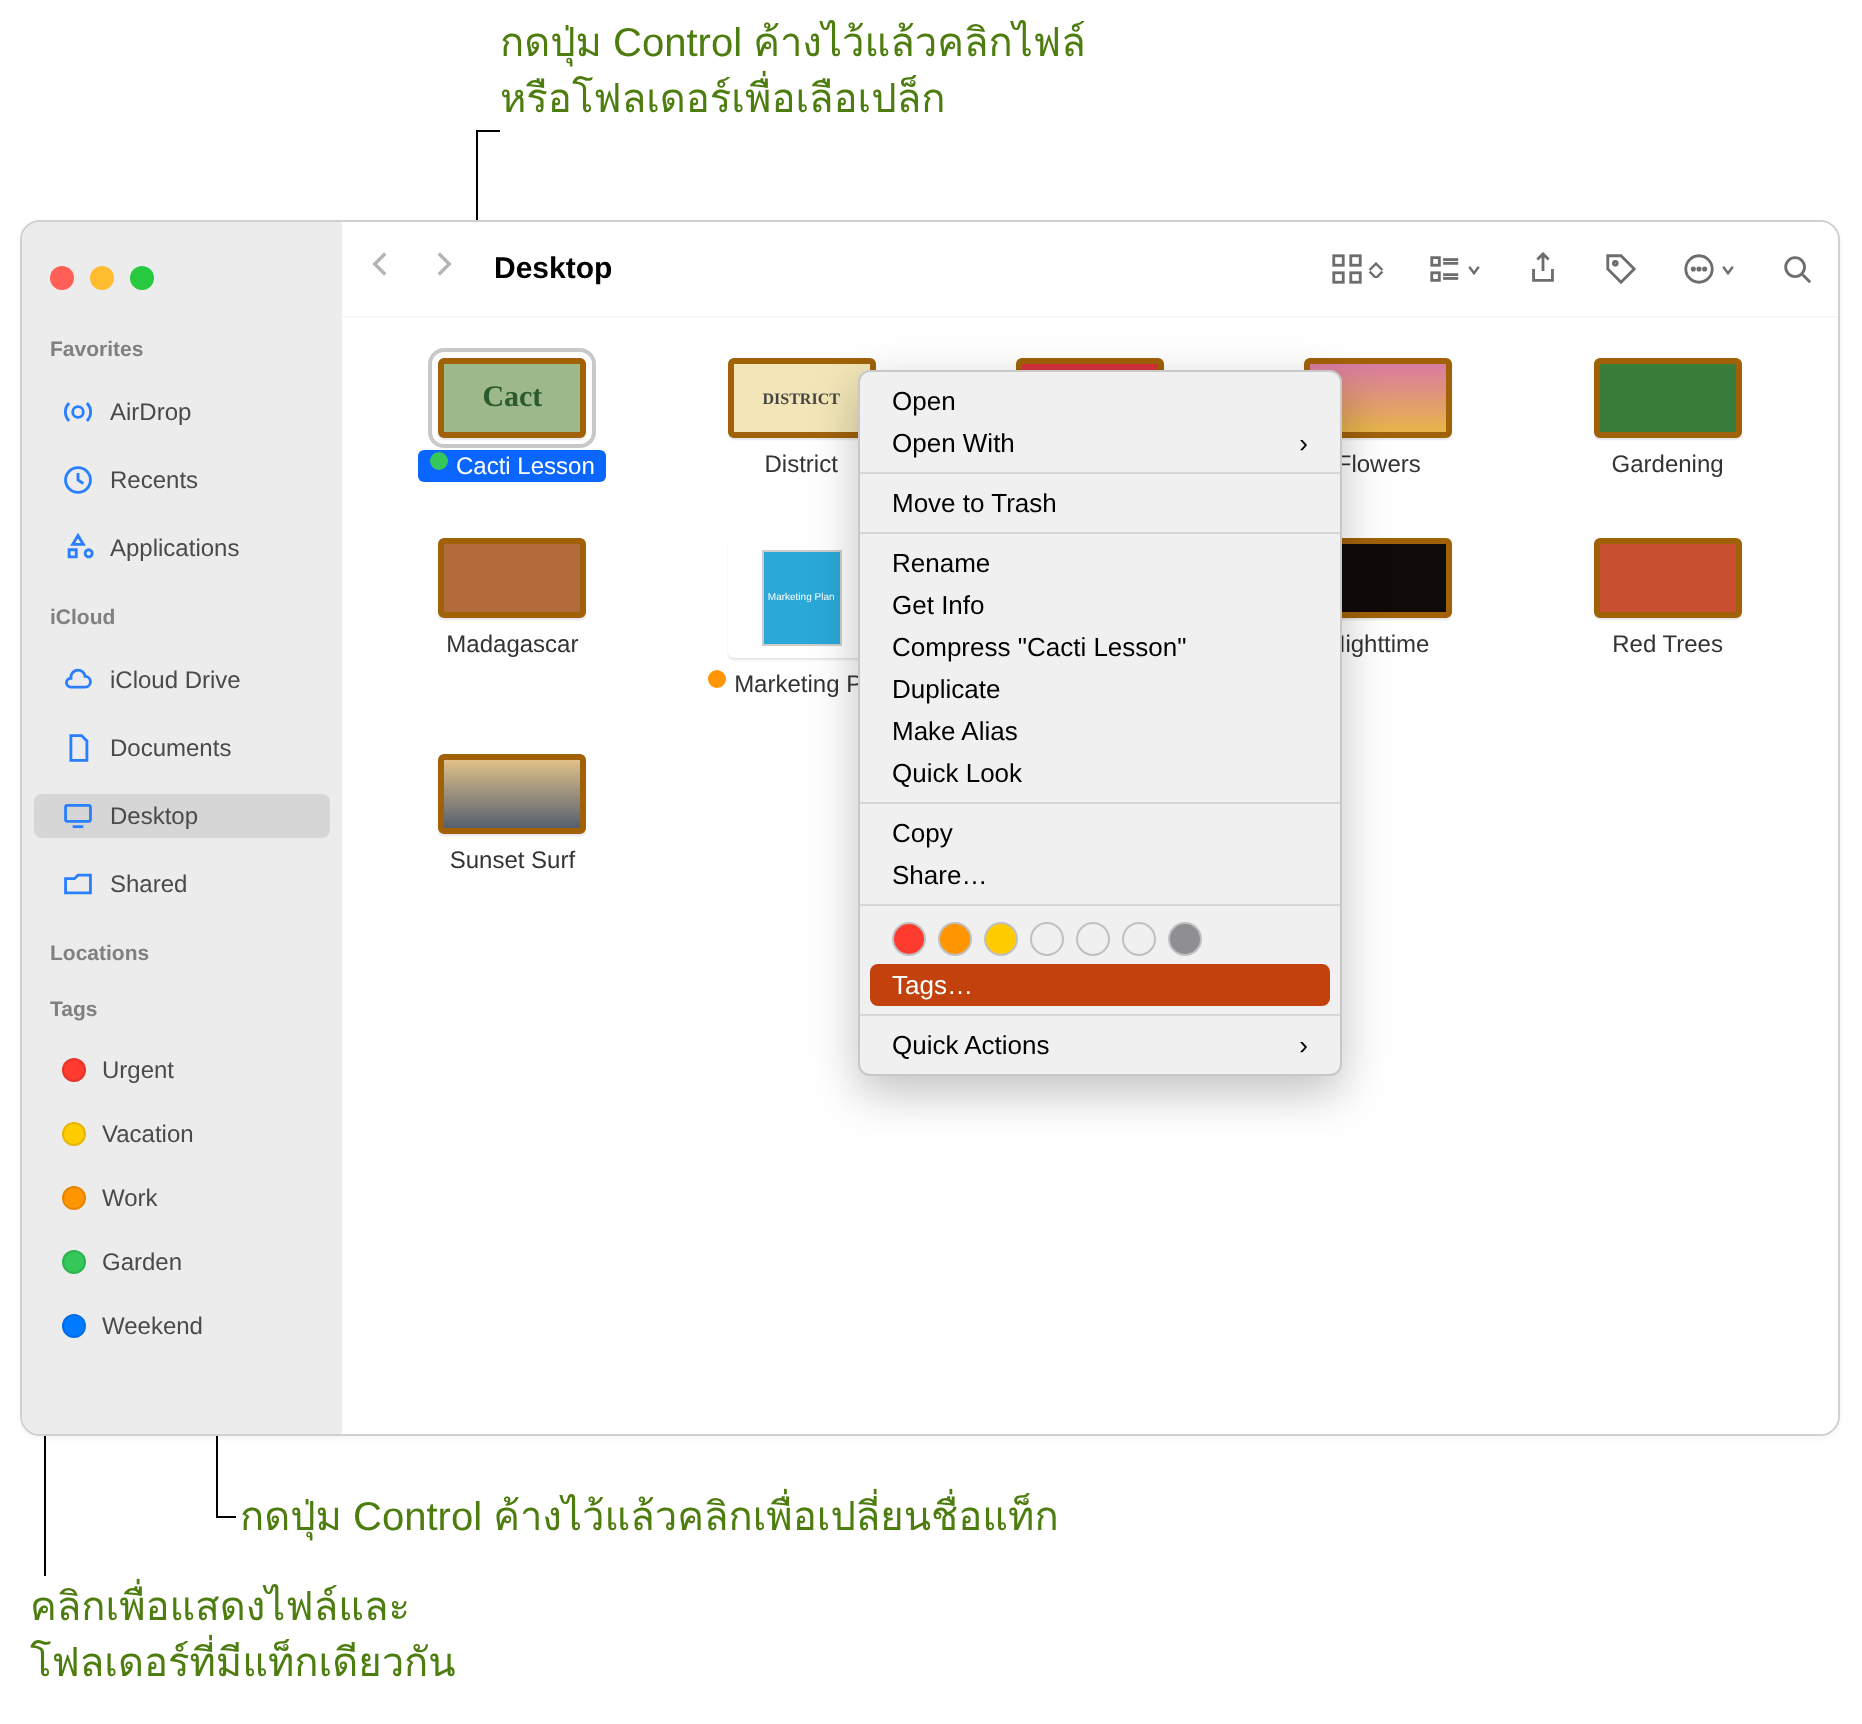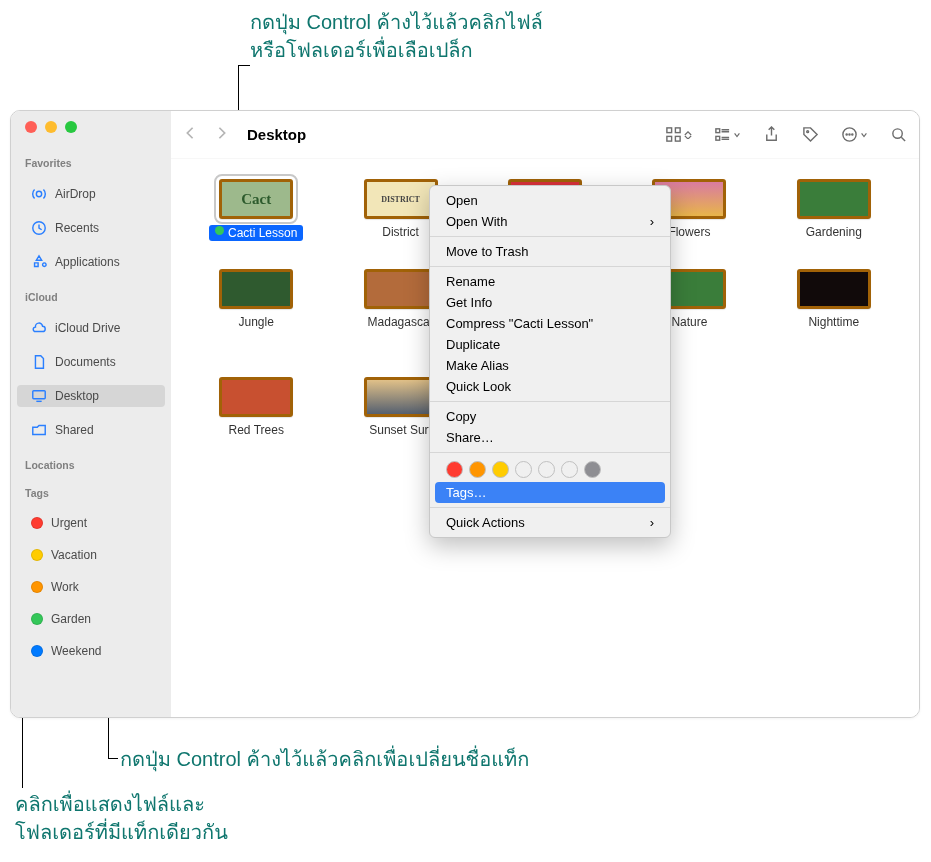--- a/index.html
+++ b/index.html
@@ -1,27 +1,27 @@
 <!DOCTYPE html>
 <html><head>
 <meta charset="utf-8">
 <style>
   * { margin: 0; padding: 0; box-sizing: border-box; font-family: -apple-system, "Helvetica Neue", Arial, sans-serif; }
   body { background: #fff; width: 931px; height: 862px; position: relative; }
 
-  .callout { position: absolute; font-size: 20px; color: #0f766e; line-height: 1.4; }
+  .callout { position: absolute; font-size: 20px; color: #4d7c0f; line-height: 1.4; }
   .callout-line { position: absolute; background: #000; }
 
   .window {
     position: absolute; left: 10px; top: 110px; width: 910px; height: 608px;
     border: 1px solid #d0d0d0; border-radius: 10px; overflow: hidden; background: #fff;
     box-shadow: 0 1px 3px rgba(0,0,0,0.05);
   }
 
-  .sidebar { position:absolute; left:0; top:0; bottom:0; width:160px; background:#ececec; padding-top:10px; font-size:12px; color:#4a4a4a; }
+  .sidebar { position:absolute; left:0; top:0; bottom:0; width:160px; background:#ececec; padding-top:22px; font-size:12px; color:#4a4a4a; }
   .traffic { display:flex; gap:8px; padding-left:14px; margin-bottom:18px; }
   .dot { width:12px; height:12px; border-radius:50%; }
   .dot.red{background:#ff5f57;} .dot.yellow{background:#febc2e;} .dot.green{background:#28c840;}
   .sb-head { font-size:10.5px; font-weight:600; color:#808080; padding:6px 14px 2px; }
   .sb-item { display:flex; align-items:center; gap:8px; padding:3px 14px; cursor:default; border-radius:4px; margin:12px 6px; }
   .sb-item.sel { background:#d6d6d6; }
   .sb-icon { width:16px; height:16px; display:flex; align-items:center; justify-content:center; }
   .sb-icon svg { stroke:#2a7fff; fill:none; stroke-width:1.6; }
   .tag-dot { width:12px; height:12px; border-radius:50%; border:1px solid rgba(0,0,0,0.1); }
 
@@ -38,21 +38,21 @@
   .file { display:flex; flex-direction:column; align-items:center; font-size:12px; color:#333; text-align:center; cursor:default; }
   .thumb { width:74px; height:40px; border:3px solid #a16207; border-radius:3px; display:flex; align-items:center; justify-content:center; overflow:hidden; margin-bottom:6px; background:#eee; box-shadow:0 1px 1px rgba(0,0,0,.1); }
   .thumb.sel { outline:2px solid #c8c8c8; outline-offset:3px; border-radius:3px; }
   .fname { display:flex; gap:4px; }
   .fname.sel { background:#0a66ff; color:#fff; padding:1px 6px; border-radius:3px; }
   .ftag { width:9px; height:9px; border-radius:50%; flex-shrink:0; }
 
   
   .ctxmenu { position:absolute; left:258px; top:74px; width:242px; background:#f0f0f0; border:1px solid #c8c8c8; border-radius:6px; box-shadow:0 8px 24px rgba(0,0,0,.25); font-size:13px; padding:4px 0; }
   .ctx-item { padding:3px 16px; display:flex; justify-content:space-between; align-items:center; cursor:default; }
-  .ctx-item.hi { background:#3b82f6; color:#fff; margin:0 5px; border-radius:4px; padding:3px 11px; }
+  .ctx-item.hi { background:#c2410c; color:#fff; margin:0 5px; border-radius:4px; padding:3px 11px; }
   .ctx-sep { height:1px; background:#d6d6d6; margin:4px 0; }
   .ctx-tags { display:flex; gap:6px; padding:4px 16px; }
   .ctx-tagcircle { width:17px; height:17px; border-radius:50%; border:1px solid #c0c0c0; }
 </style>
 </head>
 <body>
 
 <div class="callout" style="left:250px;top:8px;">
   <div>กดปุ่ม Control ค้างไว้แล้วคลิกไฟล์</div>
   <div>หรือโฟลเดอร์เพื่อเลือเปล็ก</div>
@@ -272,26 +272,20 @@
             <span>Flowers</span>
           </div>
         </div>
         <div class="file">
           <div class="thumb" style="background:#3a7d3a"></div>
           <div class="fname">
             <span>Gardening</span>
           </div>
         </div>
         <div class="file">
-          <div class="thumb" style="background:#2f5a2f"></div>
-          <div class="fname">
-            <span>Jungle</span>
-          </div>
-        </div>
-        <div class="file">
           <div class="thumb" style="background:#b36b3b"></div>
           <div class="fname">
             <span>Madagascar</span>
           </div>
         </div>
         <div class="file">
           <div class="thumb" style="background: rgb(255, 255, 255); border: none; height: 60px;">
             <div style="width:40px;height:48px;background:#2aa8d8;border:1px solid #ccc;display:flex;align-items:center;justify-content:center;font-size:5px;color:#fff;padding:2px">Marketing Plan</div>
           </div>
           <div class="fname">

